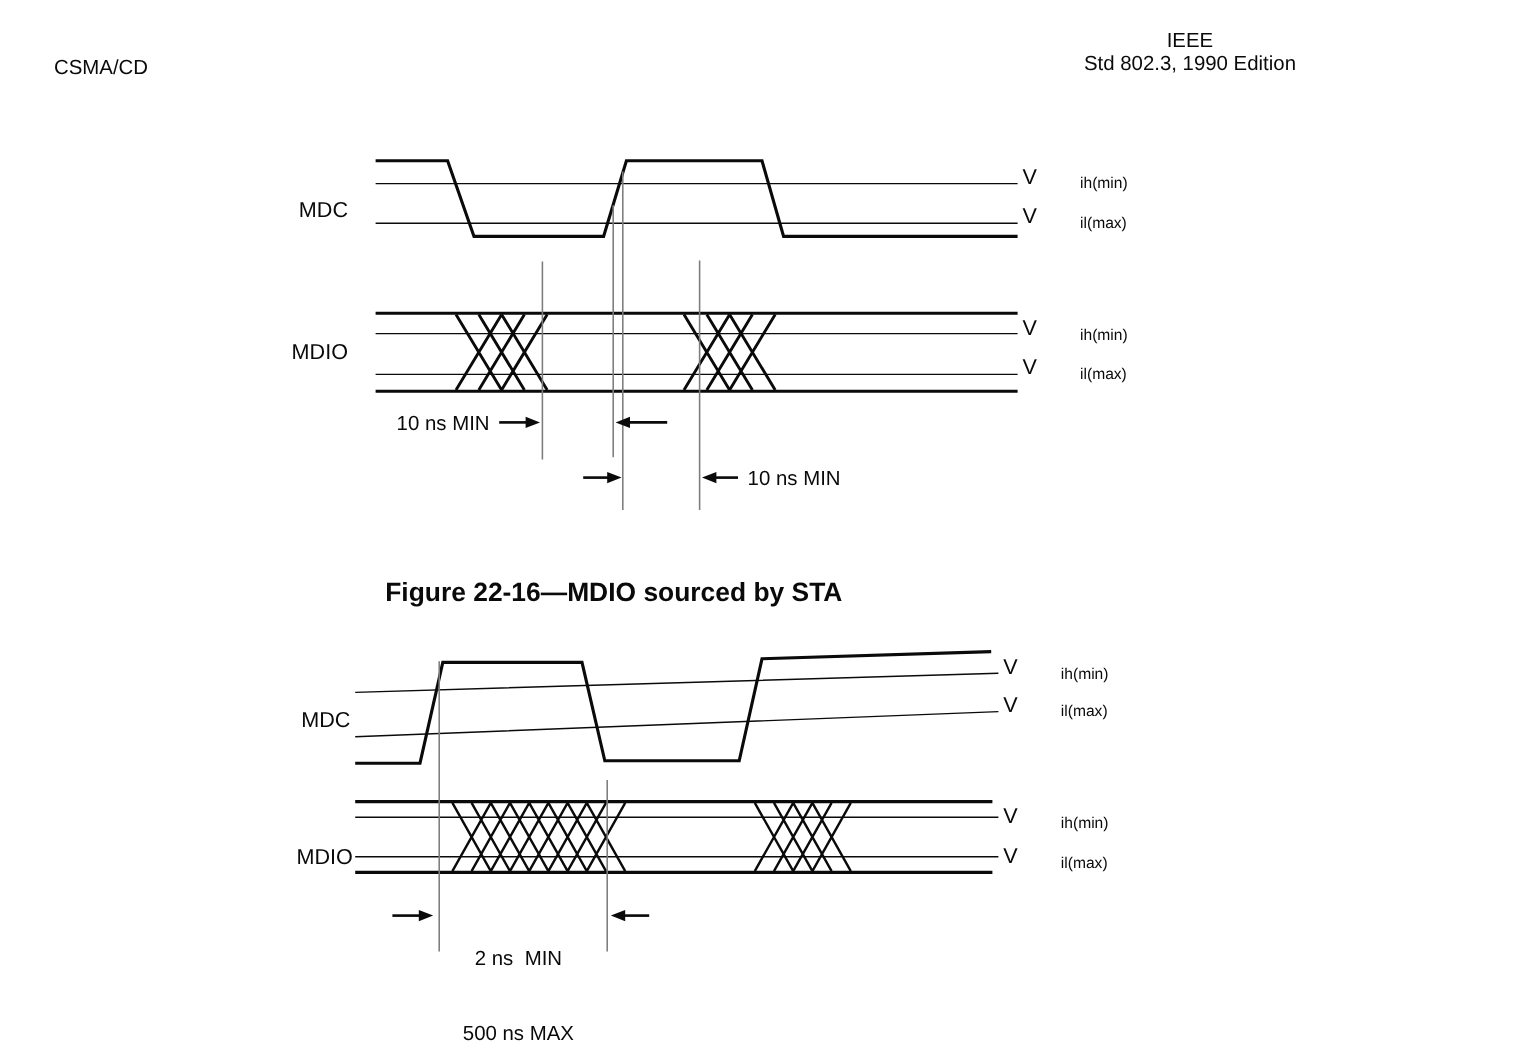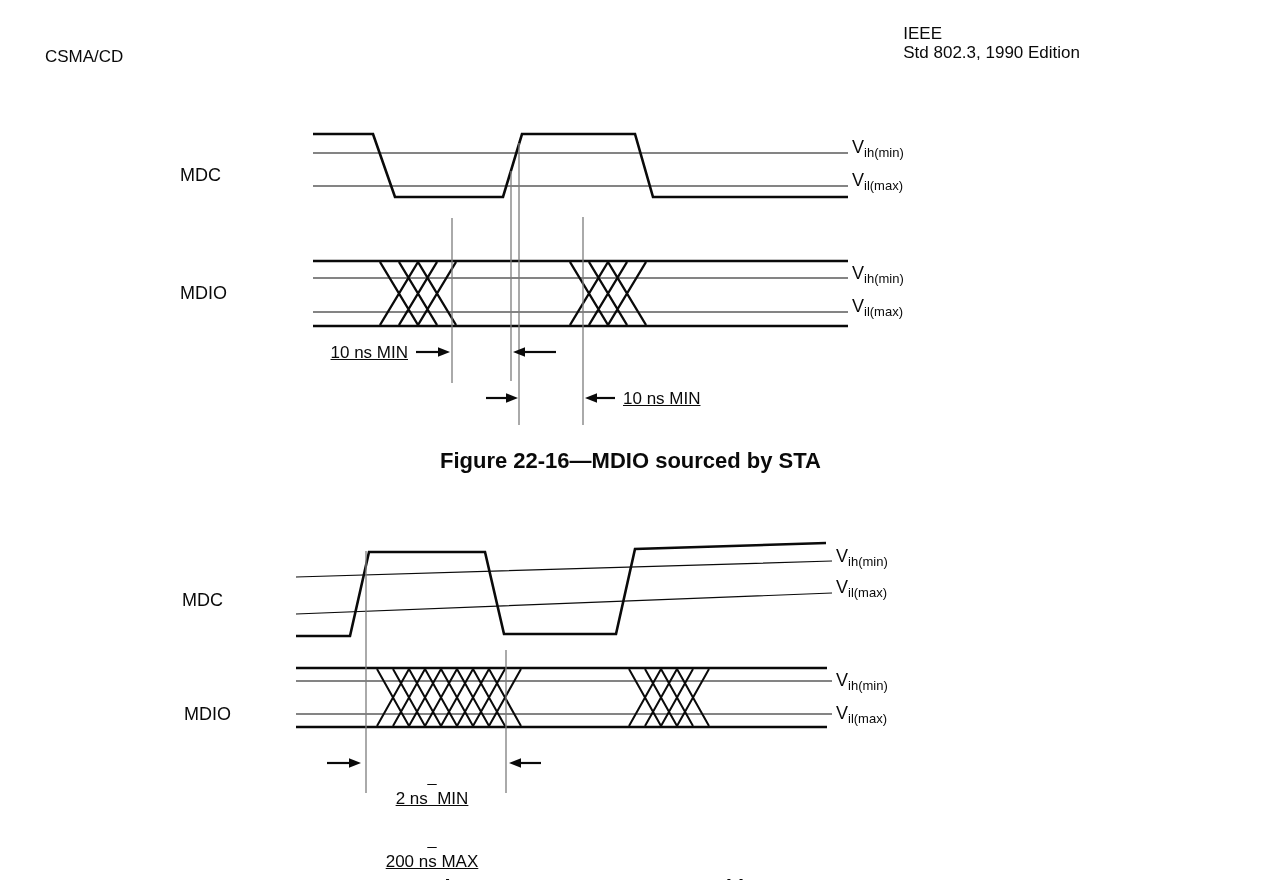--- a/index.html
+++ b/index.html
@@ -3,28 +3,28 @@
 <meta charset="utf-8">
 <style>
   html,body{margin:0;padding:0;}
   body{
     width:1283px;height:880px;position:relative;background:#ffffff;
     font-family:"Liberation Sans","DejaVu Sans",sans-serif;color:#0a0a0a;
     overflow:hidden;
   }
   .abs{position:absolute;text-align:center;}
   .hdr{font-size:17px;line-height:19px;}
-  .hdr-right{text-align:left;}
-  .sig-label{font-size:18px;text-align:left;width:110px;}
+  .hdr-right{text-align:center;}
+  .sig-label{font-size:18px;text-align:right;width:110px;}
   .vlabel{font-size:18px;line-height:18px;white-space:nowrap;}
-  .vlabel sub{font-size:13px;vertical-align:-0.28em;}
-  .anno{font-size:17px;line-height:20px;white-space:pre;text-decoration:underline;}
+  .vlabel sub{font-size:13px;vertical-align:-0.28em;margin-left:36px;}
+  .anno{font-size:17px;line-height:20px;white-space:pre;}
   .anno-right{text-align:right;}
   .anno-block{text-align:center;line-height:21px;}
-  .caption{font-size:22px;font-weight:bold;text-align:right;width:500px;letter-spacing:0px;}
+  .caption{font-size:22px;font-weight:bold;text-align:left;width:500px;letter-spacing:0px;margin-top:33px;}
   svg{position:absolute;left:0;top:0;}
 </style>
 </head>
 <body>
 
 <svg width="1283" height="880" viewBox="0 0 1283 880">
 
   <g stroke="#0a0a0a" fill="none">
 
     <path d="M313 153 H848 M313 186 H848" stroke-width="1.2"></path>
@@ -105,16 +105,16 @@
 <div class="abs sig-label" style="left:182px;top:590px;">MDC</div>
 <div class="abs sig-label" style="left:184px;top:704px;">MDIO</div>
 
 <div class="abs vlabel" style="left:836px;top:547px;"><span>V</span><sub>ih(min)</sub></div>
 <div class="abs vlabel" style="left:836px;top:578px;"><span>V</span><sub>il(max)</sub></div>
 <div class="abs vlabel" style="left:836px;top:671px;"><span>V</span><sub>ih(min)</sub></div>
 <div class="abs vlabel" style="left:836px;top:704px;"><span>V</span><sub>il(max)</sub></div>
 
 <div class="abs anno anno-block" style="left:356px;top:746px;width:152px;">
   <div>2 ns  MIN</div>
-  <div>200 ns MAX</div>
+  <div>500 ns MAX</div>
 </div>
 
 <div class="abs caption" style="left:315px;top:875px;">Figure 22-17—MDIO sourced by PHY</div>
 
 </body></html>

